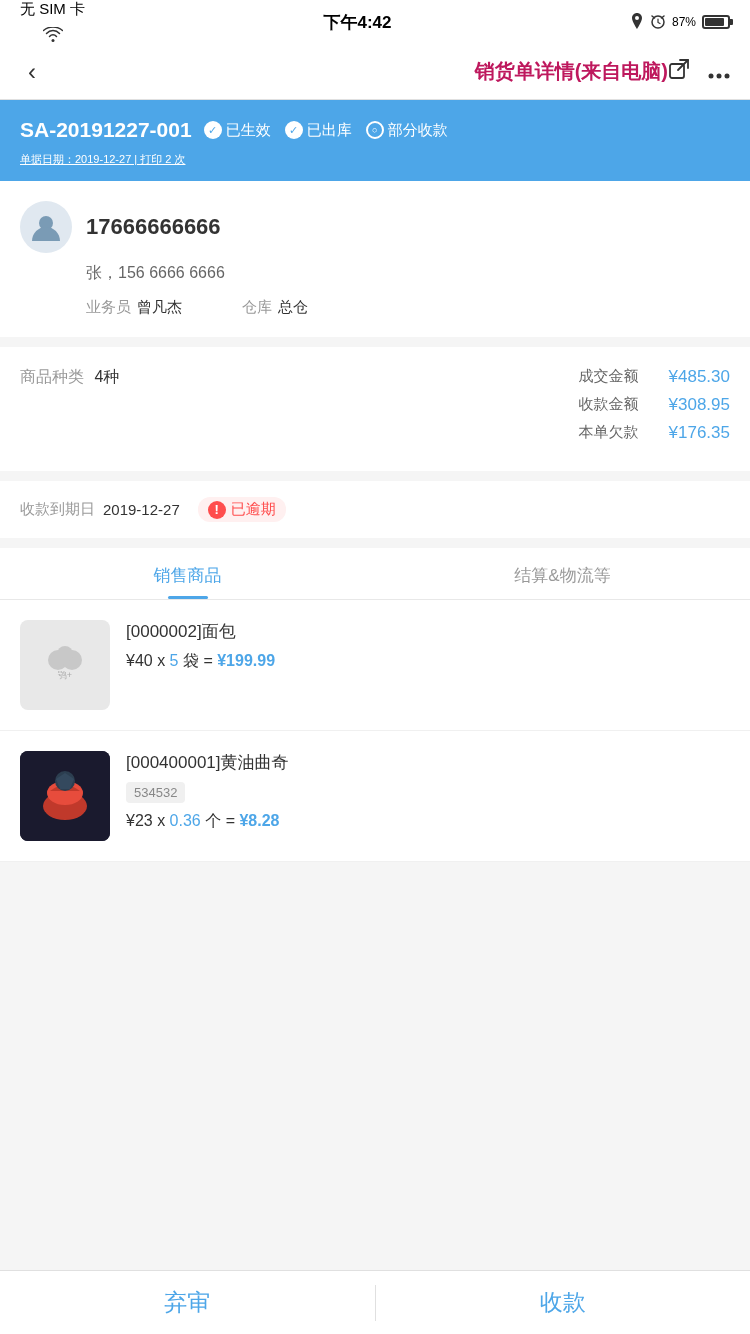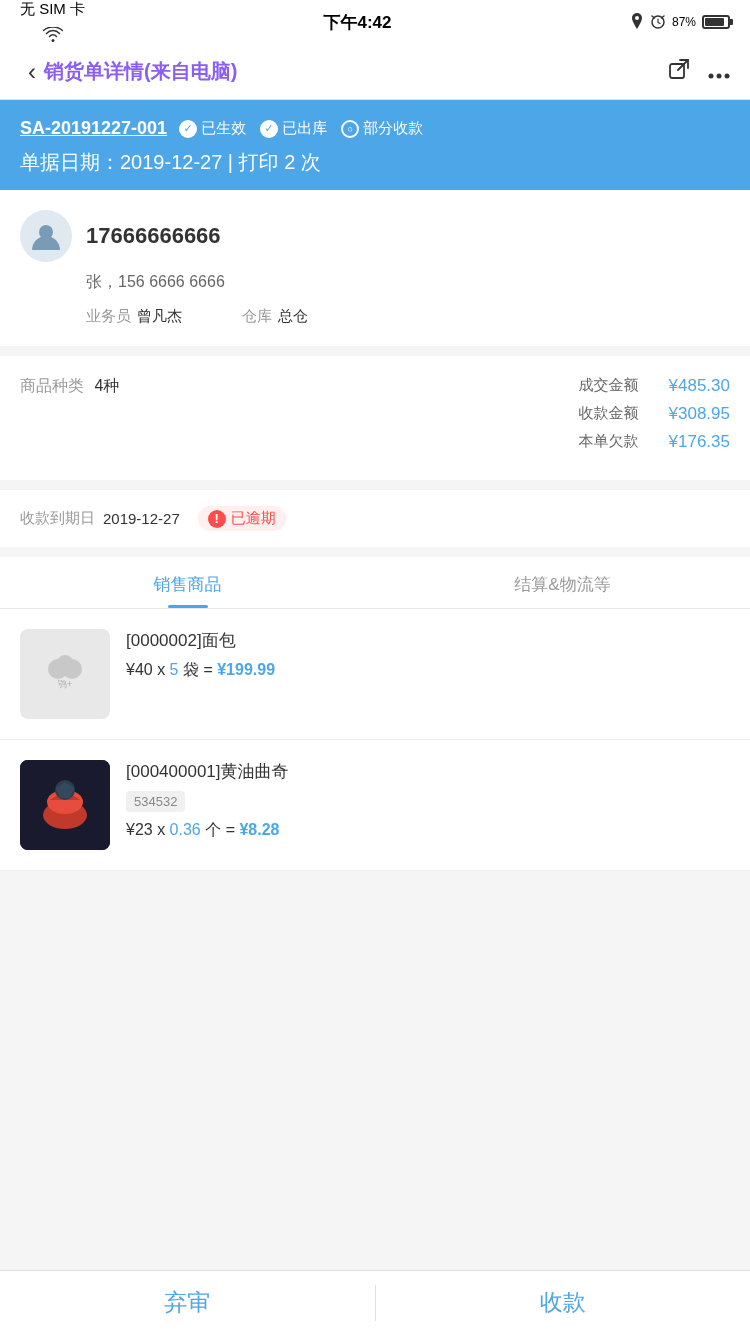--- a/index.html
+++ b/index.html
@@ -65,23 +65,23 @@
     }
     .nav-back {
       font-size: 24px;
       color: #333;
       cursor: pointer;
       padding: 8px;
     }
     .nav-title {
       font-size: 20px;
       font-weight: 600;
-      color: #8b5cf6;
+      color: #be185d;
       flex: 1;
-      text-align: left;
+      text-align: right;
     }
     .nav-actions {
       display: flex;
       align-items: center;
       gap: 18px;
     }
     .nav-icon {
       font-size: 22px;
       color: #333;
       cursor: pointer;
@@ -92,24 +92,23 @@
       background: #4da6e8;
       padding: 18px 20px 14px;
     }
     .order-header-top {
       display: flex;
       align-items: center;
       gap: 12px;
       margin-bottom: 10px;
     }
     .order-id {
-      font-size: 18px;
+      font-size: 21px;
       font-weight: 700;
       color: #fff;
-      text-decoration: underline;
     }
     .status-badges {
       display: flex;
       align-items: center;
       gap: 14px;
     }
     .badge {
       display: flex;
       align-items: center;
       gap: 4px;
@@ -133,22 +132,23 @@
       height: 18px;
       border-radius: 50%;
       border: 2px solid #fff;
       display: flex;
       align-items: center;
       justify-content: center;
       font-size: 9px;
       color: #fff;
     }
     .order-date-line {
-      font-size: 20px;
+      font-size: 11px;
       color: #fff;
+      text-decoration: underline;
     }
 
     
     .customer-section {
       background: #fff;
       padding: 20px 20px;
       margin-bottom: 10px;
     }
     .customer-top {
       display: flex;

